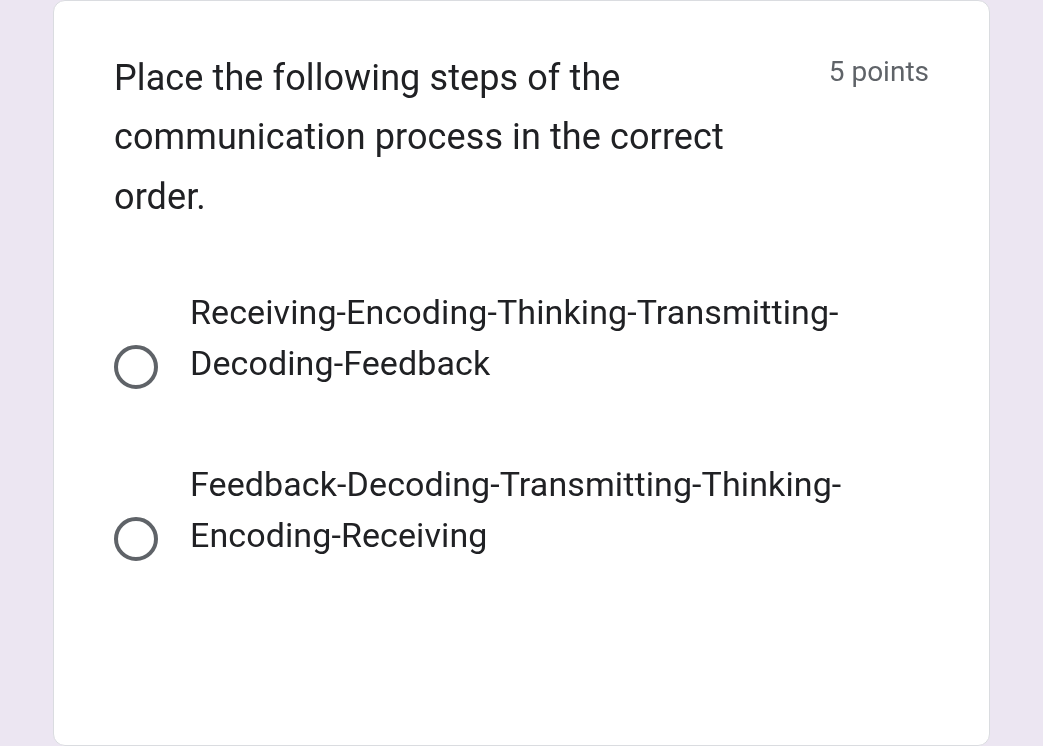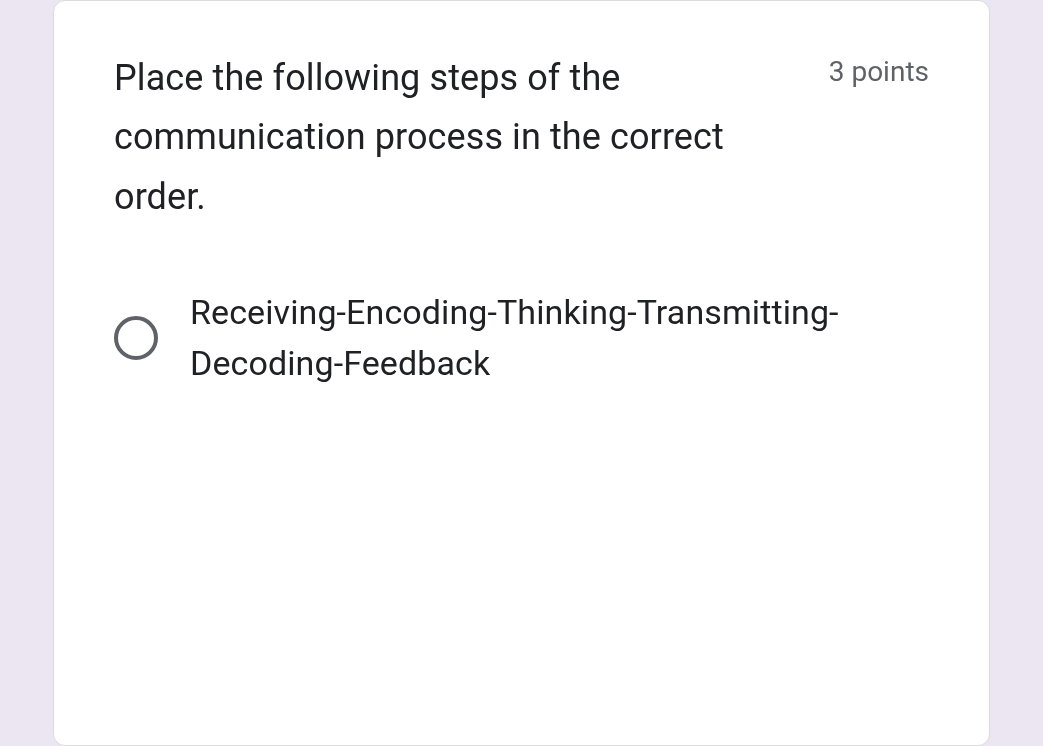--- a/index.html
+++ b/index.html
@@ -43,21 +43,21 @@
       font-weight: 400;
       padding-top: 6px;
     }
     .options {
       display: flex;
       flex-direction: column;
       gap: 70px;
     }
     .option {
       display: flex;
-      align-items: center;
+      align-items: flex-end;
       gap: 32px;
       cursor: pointer;
     }
     .radio-circle {
       width: 44px;
       height: 44px;
       border: 4px solid #5f6368;
       border-radius: 50%;
       flex-shrink: 0;
       background: transparent;
@@ -69,21 +69,25 @@
       font-weight: 400;
       letter-spacing: 0.1px;
     }
   </style>
 </head>
 <body>
 
 <div class="card">
   <div class="question-header">
     <div class="question-text"> Place the following steps of the communication process in the correct order.</div>
-    <div class="points">3 points</div>
+    <div class="points">5 points</div>
   </div>
   <div class="options">
     <label class="option">
       <span class="radio-circle"></span>
       <span class="option-text">Receiving-Encoding-Thinking-Transmitting-Decoding-Feedback</span>
     </label>
+    <label class="option">
+      <span class="radio-circle"></span>
+      <span class="option-text">Feedback-Decoding-Transmitting-Thinking-Encoding-Receiving</span>
+    </label>
   </div>
 </div>
 
 </body></html>

